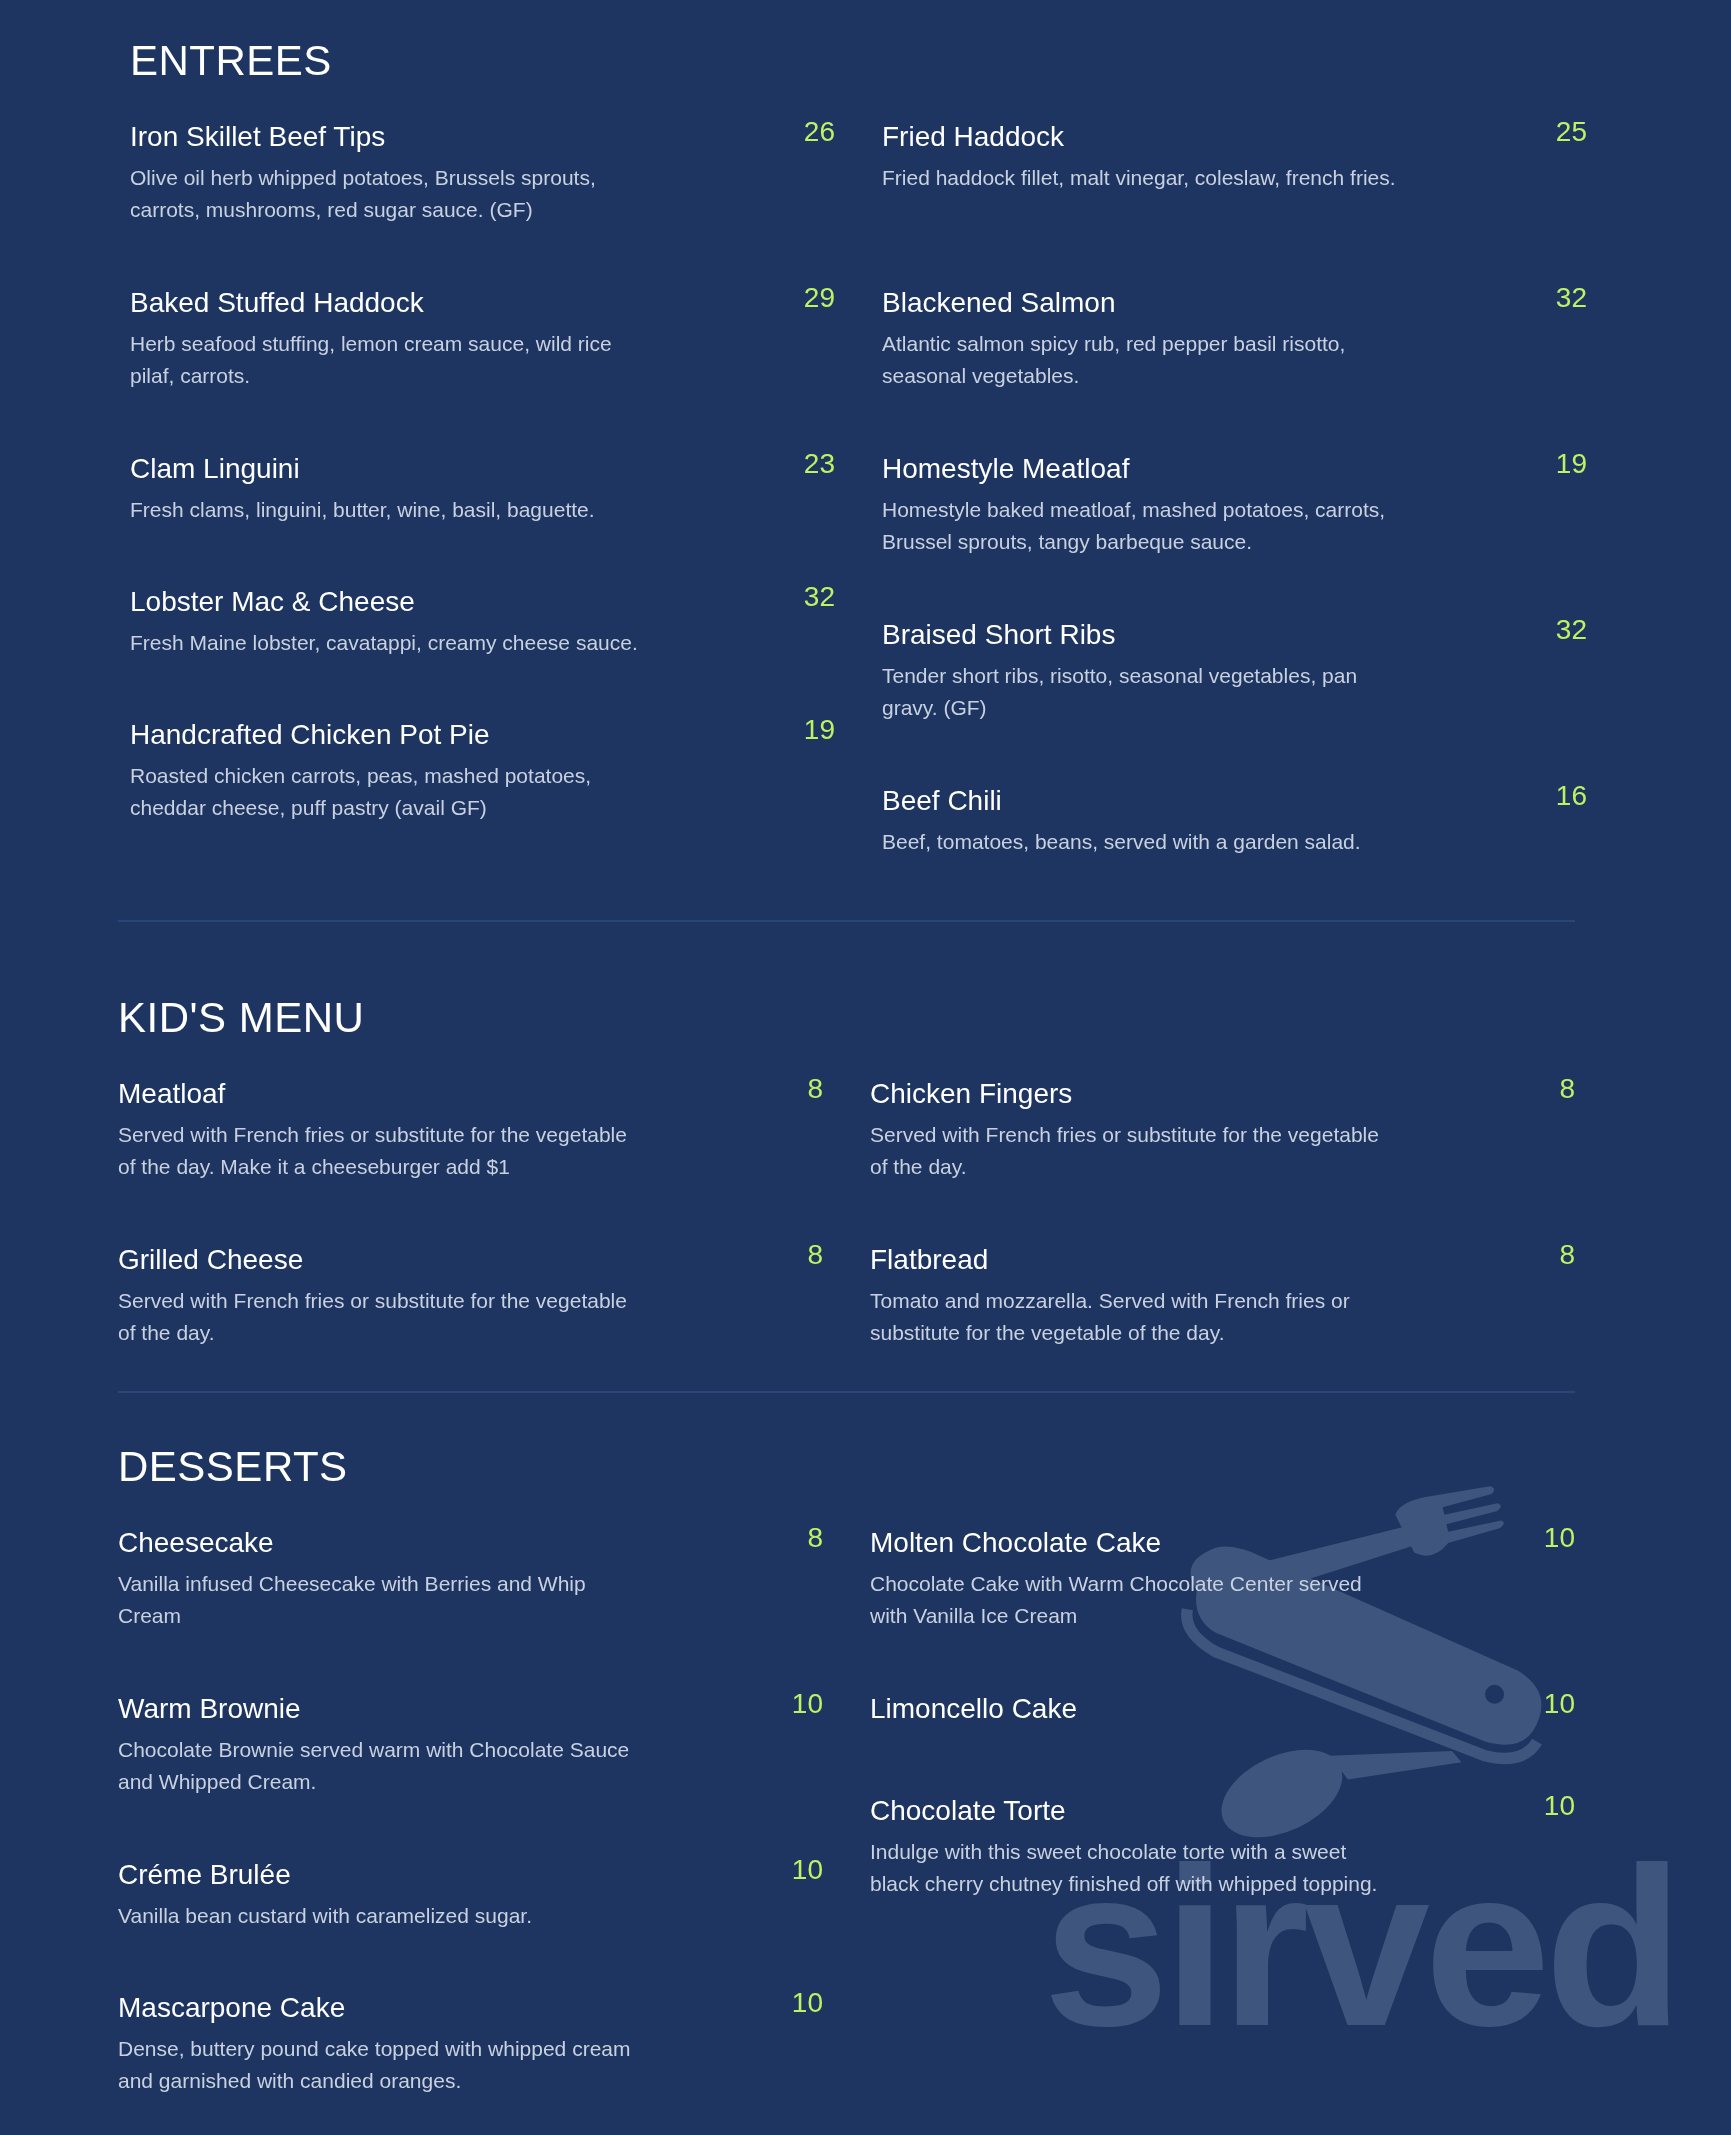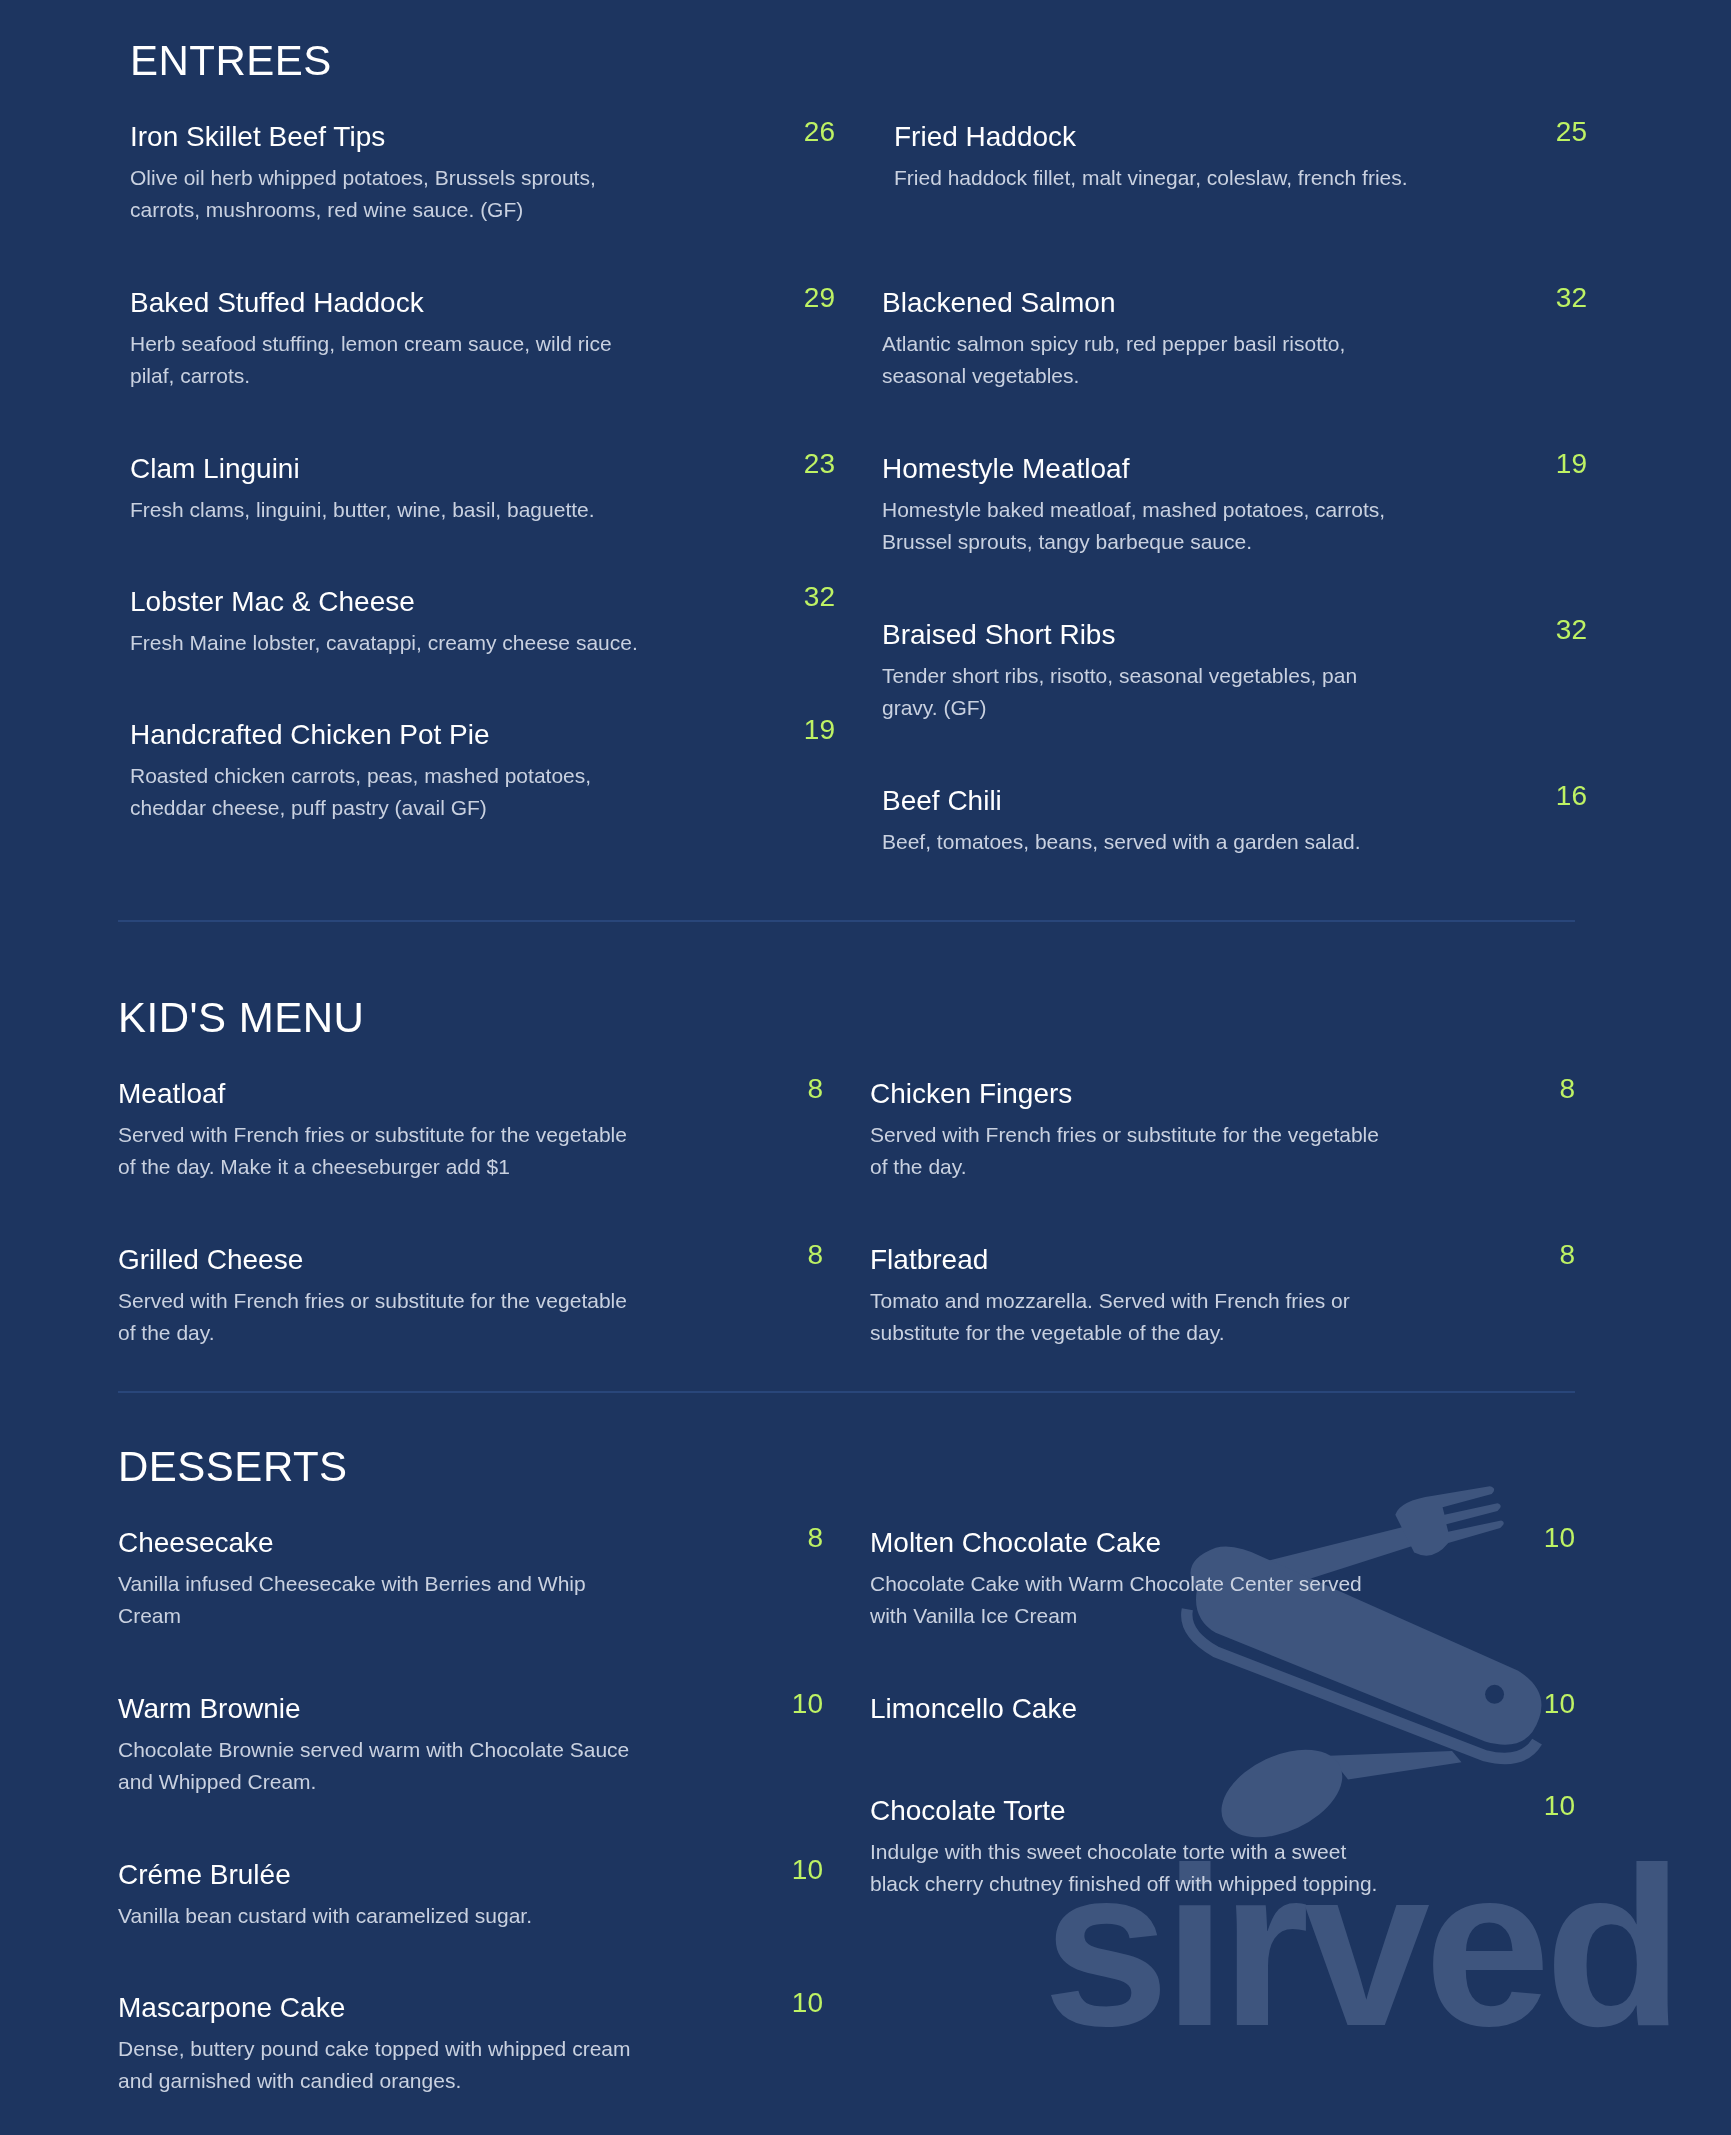--- a/index.html
+++ b/index.html
@@ -69,21 +69,21 @@
 
 <div class="page content-layer">
 
   <div class="section" style="position:absolute; top:40px; left:12px; width:1457px;">
     <h2 class="section-title">ENTREES</h2>
     <div class="cols" style="margin-top:38px;">
       <div class="col">
         <div class="item" style="height:166px;">
           <div class="item-name">Iron Skillet Beef Tips</div>
           <div class="item-price">26</div>
-          <div class="item-desc">Olive oil herb whipped potatoes, Brussels sprouts, carrots, mushrooms, red wine sauce. (GF)</div>
+          <div class="item-desc">Olive oil herb whipped potatoes, Brussels sprouts, carrots, mushrooms, red sugar sauce. (GF)</div>
         </div>
         <div class="item" style="height:166px;">
           <div class="item-name">Baked Stuffed Haddock</div>
           <div class="item-price">29</div>
           <div class="item-desc">Herb seafood stuffing, lemon cream sauce, wild rice pilaf, carrots.</div>
         </div>
         <div class="item" style="height:133px;">
           <div class="item-name">Clam Linguini</div>
           <div class="item-price">23</div>
           <div class="item-desc">Fresh clams, linguini, butter, wine, basil, baguette.</div>
@@ -93,21 +93,21 @@
           <div class="item-price">32</div>
           <div class="item-desc">Fresh Maine lobster, cavatappi, creamy cheese sauce.</div>
         </div>
         <div class="item" style="height:166px;">
           <div class="item-name">Handcrafted Chicken Pot Pie</div>
           <div class="item-price">19</div>
           <div class="item-desc">Roasted chicken carrots, peas, mashed potatoes, cheddar cheese, puff pastry (avail GF)</div>
         </div>
       </div>
       <div class="col">
-        <div class="item" style="height:166px;margin-left:12px;">
+        <div class="item" style="height:166px;">
           <div class="item-name">Fried Haddock</div>
           <div class="item-price">25</div>
           <div class="item-desc">Fried haddock fillet, malt vinegar, coleslaw, french fries.</div>
         </div>
         <div class="item" style="height:166px;">
           <div class="item-name">Blackened Salmon</div>
           <div class="item-price">32</div>
           <div class="item-desc">Atlantic salmon spicy rub, red pepper basil risotto, seasonal vegetables.</div>
         </div>
         <div class="item" style="height:166px;">

